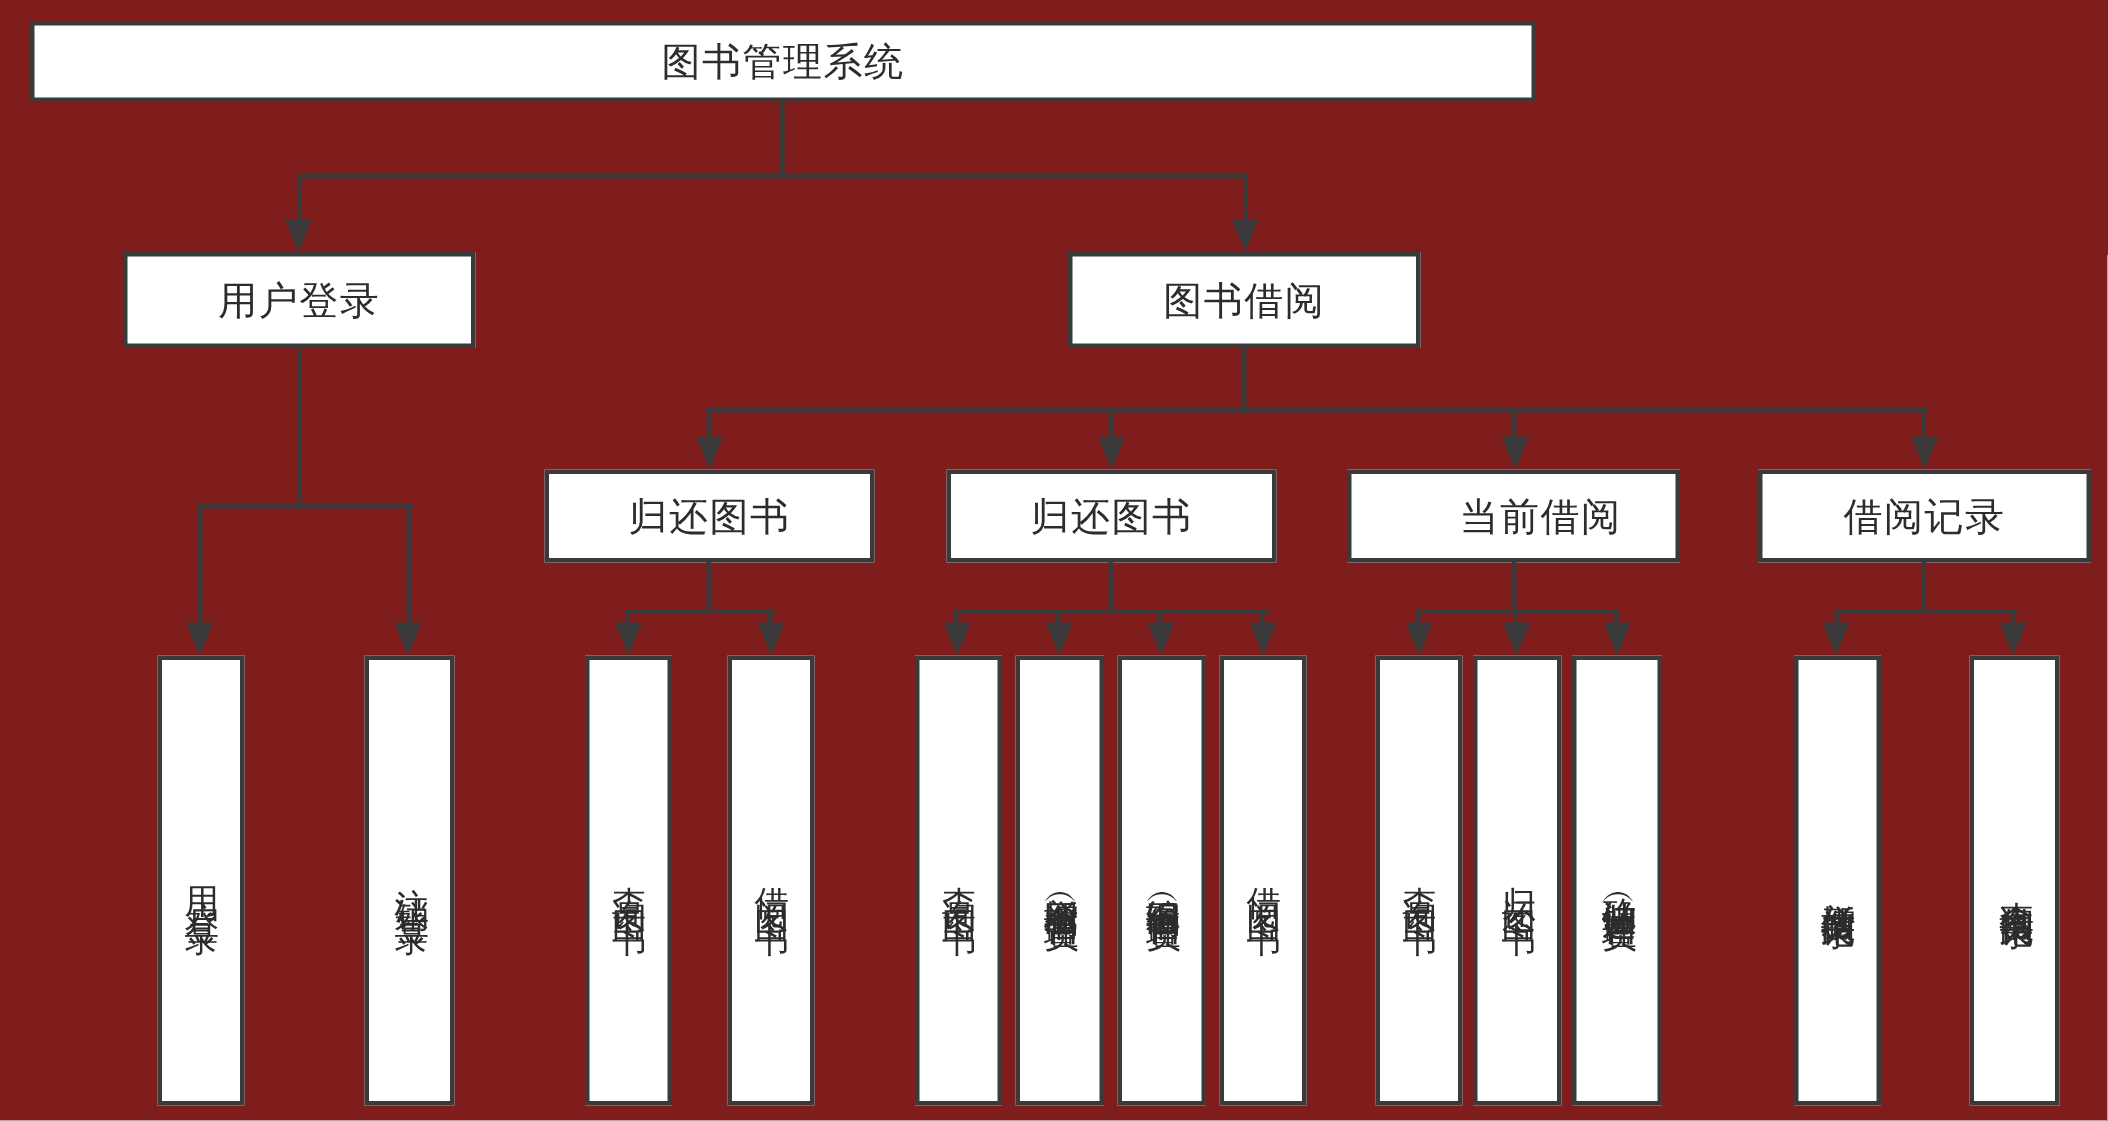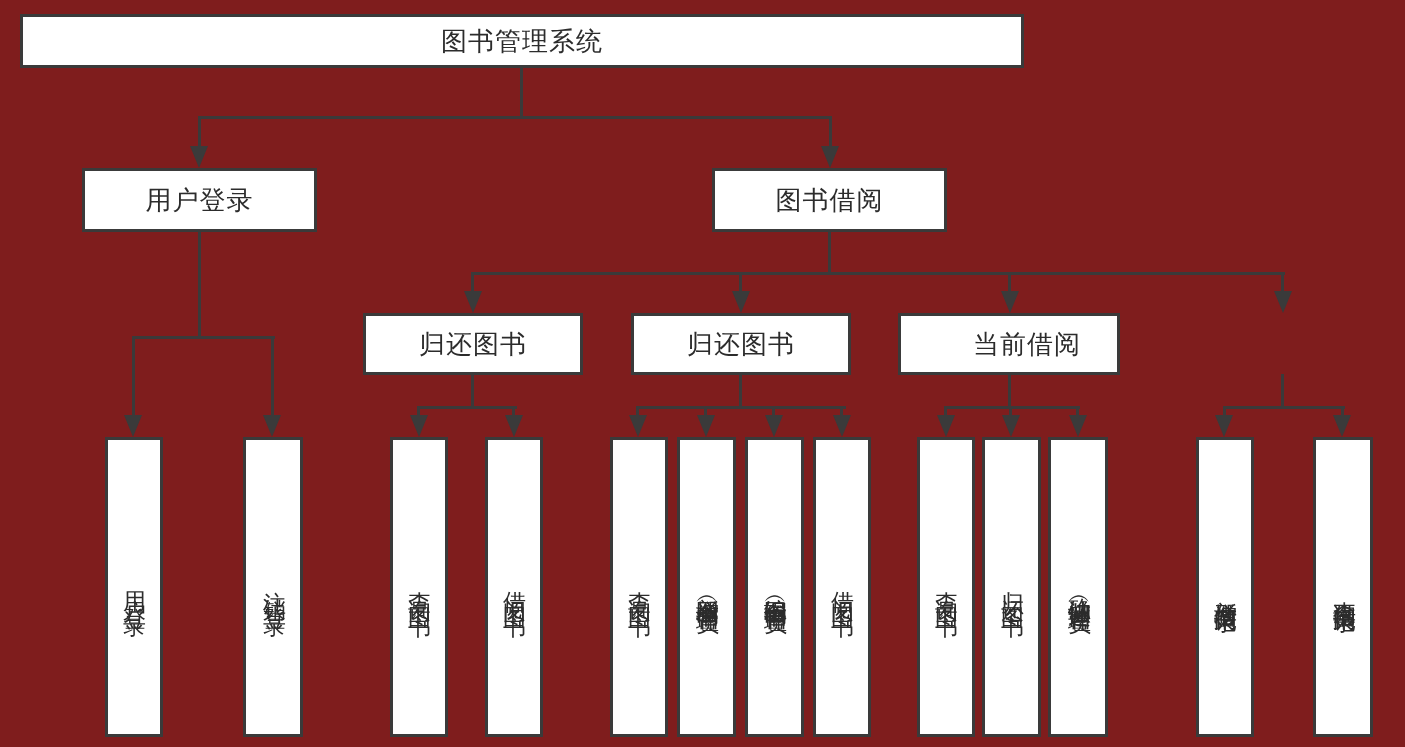--- a/index.html
+++ b/index.html
@@ -61,20 +61,21 @@
   <div class="vl" style="left:739px;top:272px;height:21px;"></div>
   <div class="arr" style="left:732px;top:291px;"></div>
   <div class="vl" style="left:1008px;top:272px;height:21px;"></div>
   <div class="arr" style="left:1001px;top:291px;"></div>
   <div class="vl" style="left:1281px;top:272px;height:21px;"></div>
   <div class="arr" style="left:1274px;top:291px;"></div>
 
   <div class="box hbox" style="left:363px;top:313px;width:220px;height:62px;">归还图书</div>
   <div class="box hbox" style="left:631px;top:313px;width:220px;height:62px;">归还图书</div>
   <div class="box hbox" style="left:898px;top:313px;width:222px;height:62px;padding-left:36px;">当前借阅</div>
+  <div class="box hbox" style="left:1172px;top:313px;width:222px;height:62px;">借阅记录</div>
 
   <div class="vl" style="left:471px;top:374px;height:34px;"></div>
   <div class="hl" style="left:417px;top:406px;width:100px;"></div>
   <div class="vl" style="left:417px;top:406px;height:10px;"></div>
   <div class="arr" style="left:410px;top:415px;"></div>
   <div class="vl" style="left:512px;top:406px;height:10px;"></div>
   <div class="arr" style="left:505px;top:415px;"></div>
 
   <div class="vl" style="left:739px;top:374px;height:34px;"></div>
   <div class="hl" style="left:636px;top:406px;width:210px;"></div>

